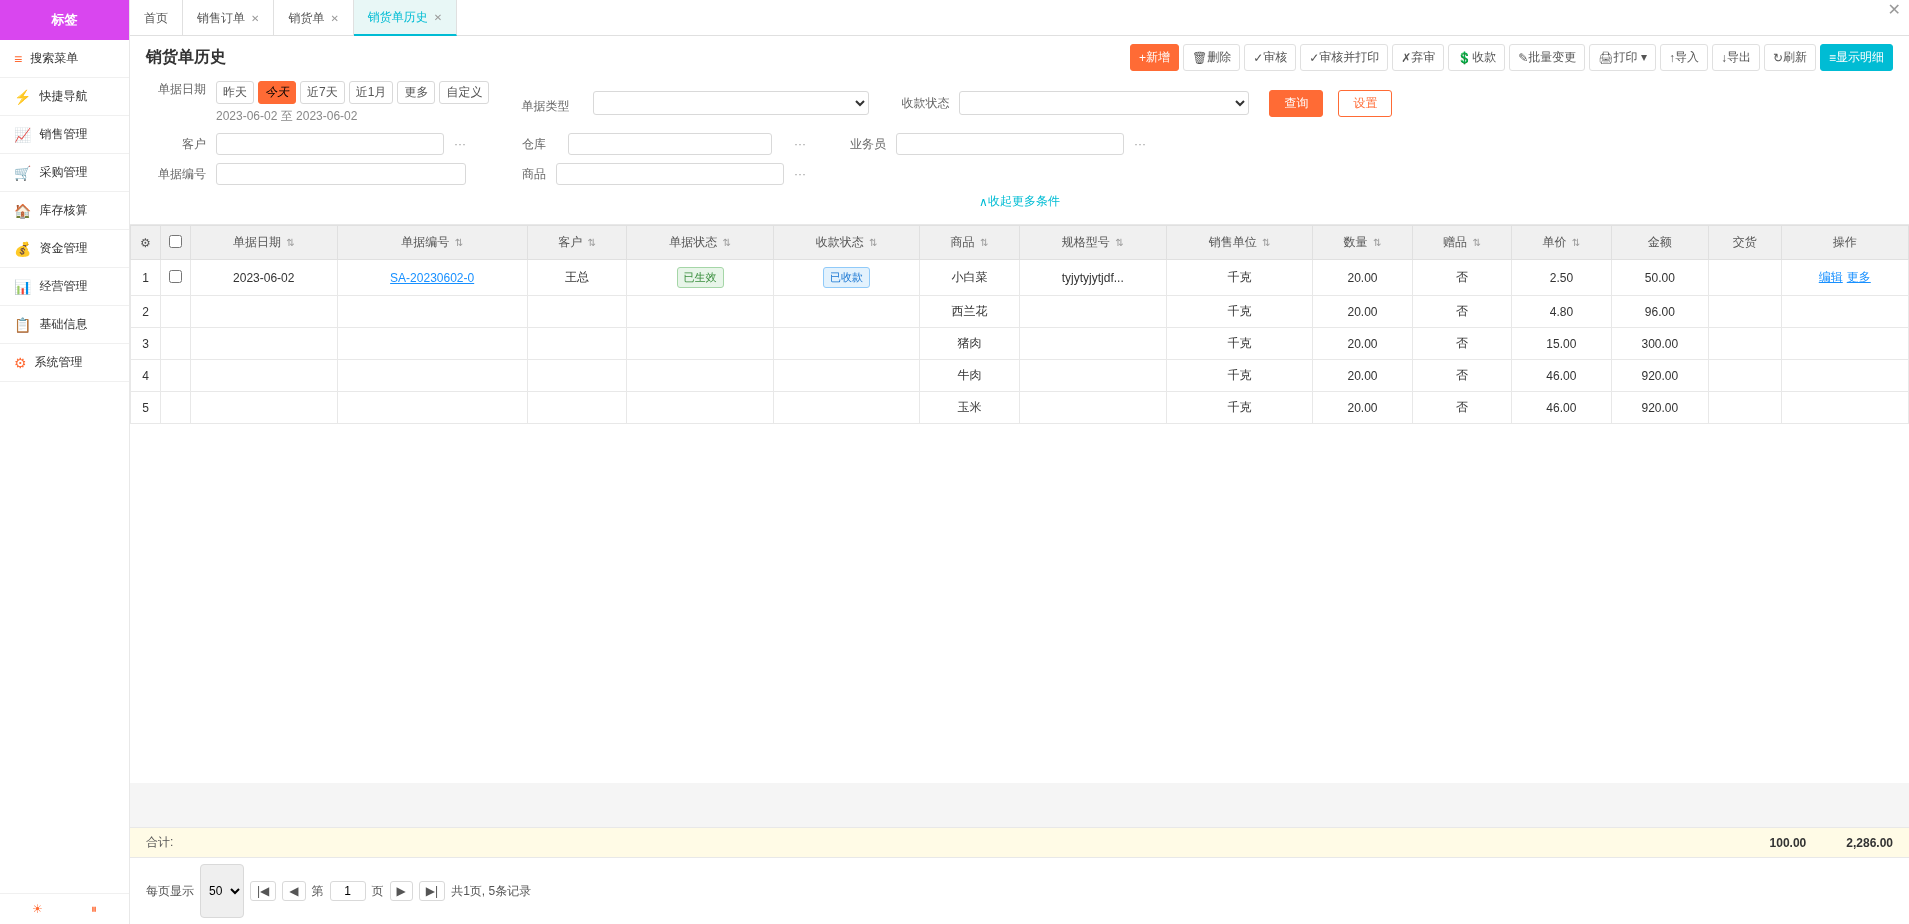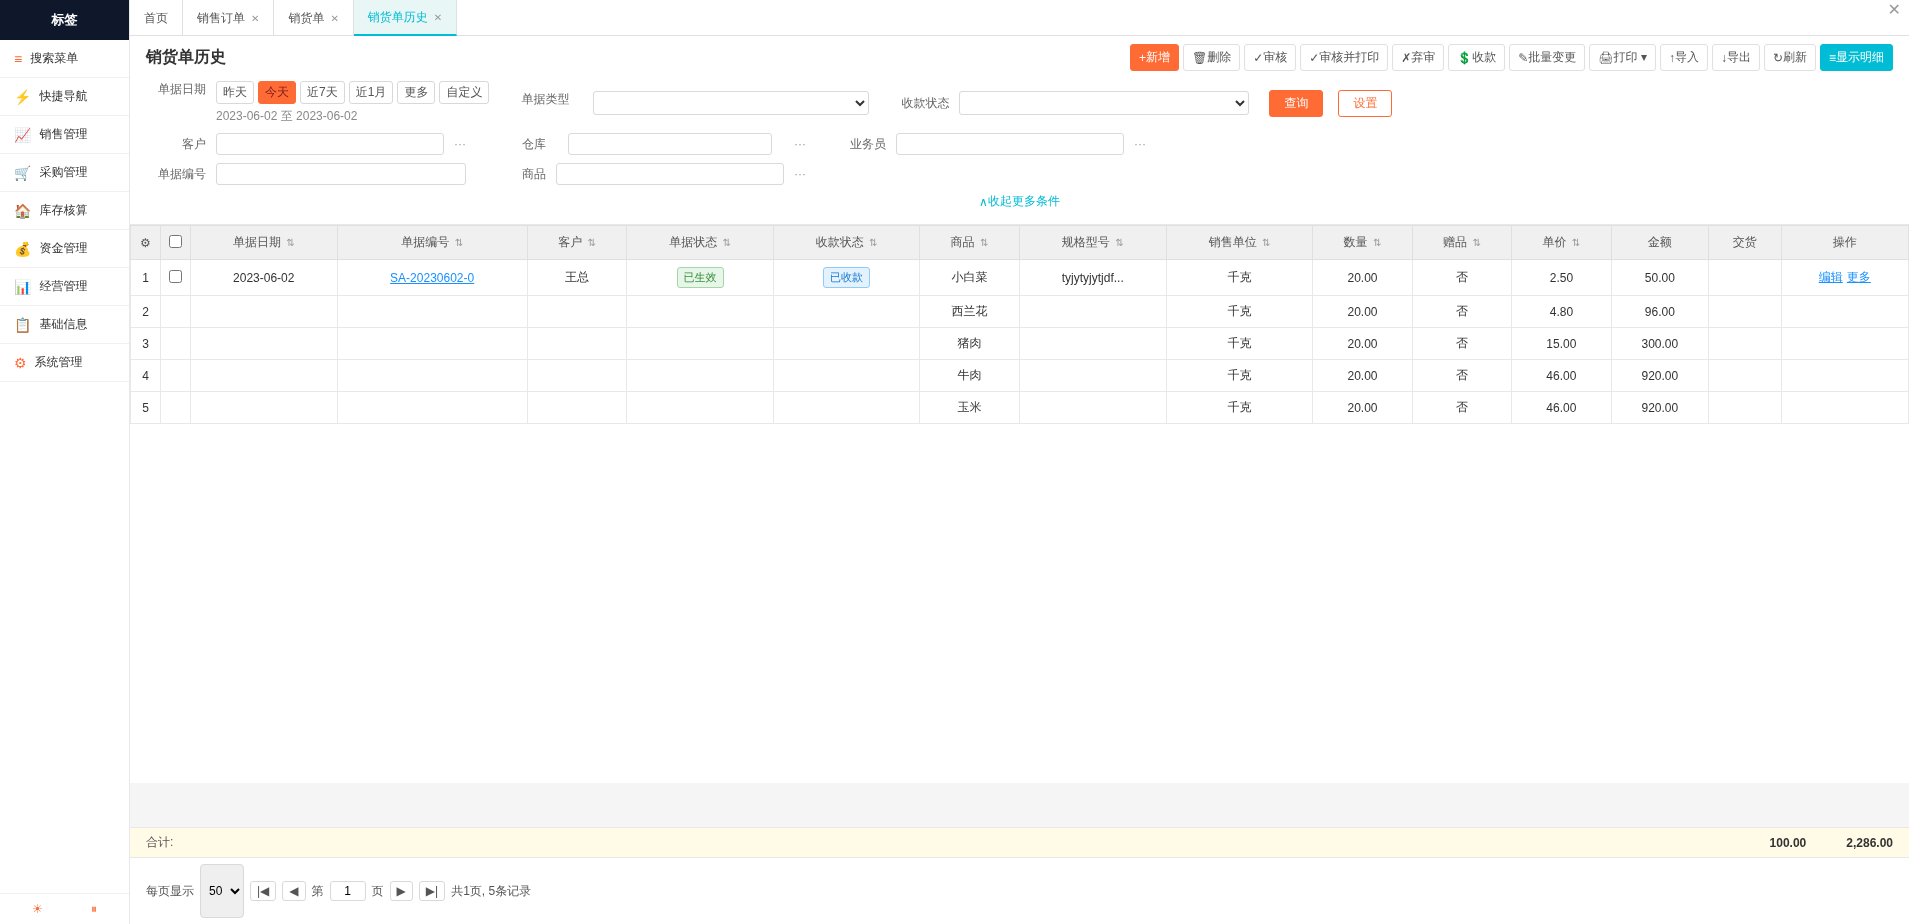--- a/index.html
+++ b/index.html
@@ -9,21 +9,21 @@
     .sidebar {
       width: 130px;
       background: #fff;
       border-right: 1px solid #e8e8e8;
       display: flex;
       flex-direction: column;
       flex-shrink: 0;
     }
     .sidebar-logo {
       height: 40px;
-      background: #0f172a;
+      background: #d946ef;
       display: flex;
       align-items: center;
       justify-content: center;
       color: #fff;
       font-weight: bold;
       font-size: 13px;
     }
     .sidebar-item {
       display: flex;
       align-items: center;
@@ -134,22 +134,23 @@
     .date-btn {
       padding: 2px 6px;
       border: 1px solid #d9d9d9;
       border-radius: 3px;
       cursor: pointer;
       color: #555;
       background: #fff;
     }
     .date-btn.active {
       background: #ff6b35;
-      color: #7f1d1d;
+      color: #000000;
       border-color: #ff6b35;
+      font-style: italic;
     }
     .date-range { color: #888; font-size: 12px; }
     .filter-select {
       border: 1px solid #d9d9d9;
       border-radius: 3px;
       padding: 3px 6px;
       width: 100%;
       outline: none;
       color: #333;
       background: #fff;
@@ -407,21 +408,21 @@
             <button class="date-btn">昨天</button>
             <button class="date-btn active">今天</button>
             <button class="date-btn">近7天</button>
             <button class="date-btn">近1月</button>
             <button class="date-btn">更多</button>
             <button class="date-btn">自定义</button>
           </div>
           <span class="date-range">2023-06-02 至 2023-06-02</span>
         </div>
       </div>
-      <div style="display:flex; align-items:flex-start; gap:20px; flex:1; max-width:360px;">
+      <div style="display:flex; align-items:flex-end; gap:20px; flex:1; max-width:360px;">
         <span class="filter-label">单据类型</span>
         <div style="flex:1; position:relative;">
           <select class="filter-select">
             <option></option>
           </select>
         </div>
       </div>
       <div style="display:flex; align-items:center; gap:6px; flex:1; max-width:360px;">
         <span class="filter-label">收款状态</span>
         <div style="flex:1; position:relative;">

